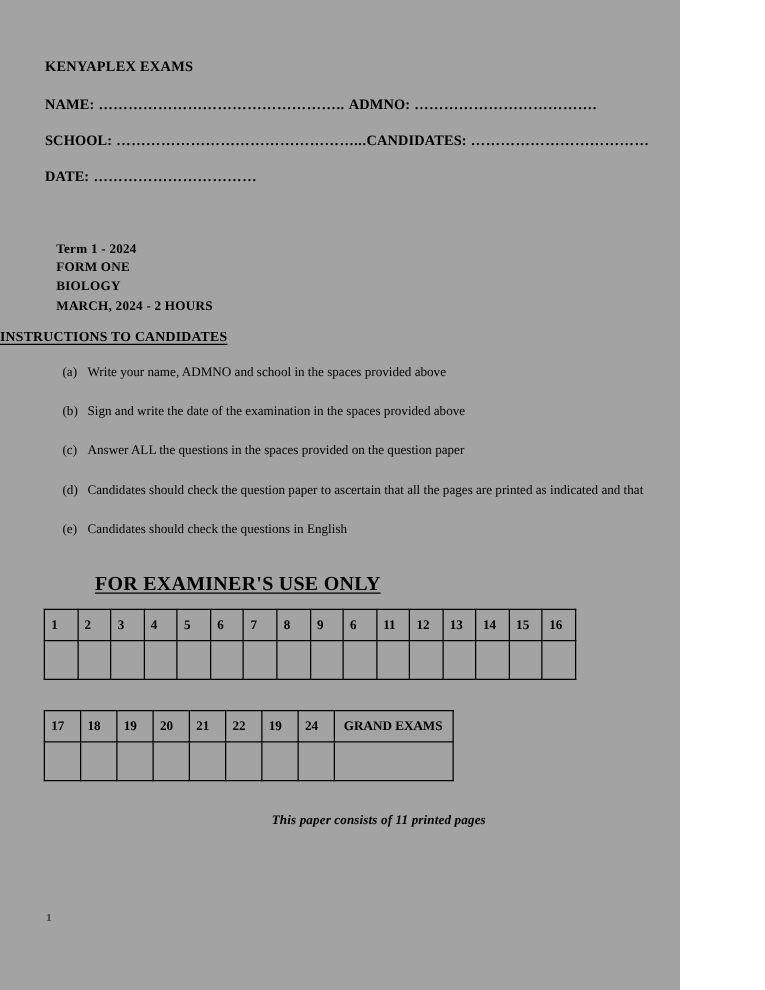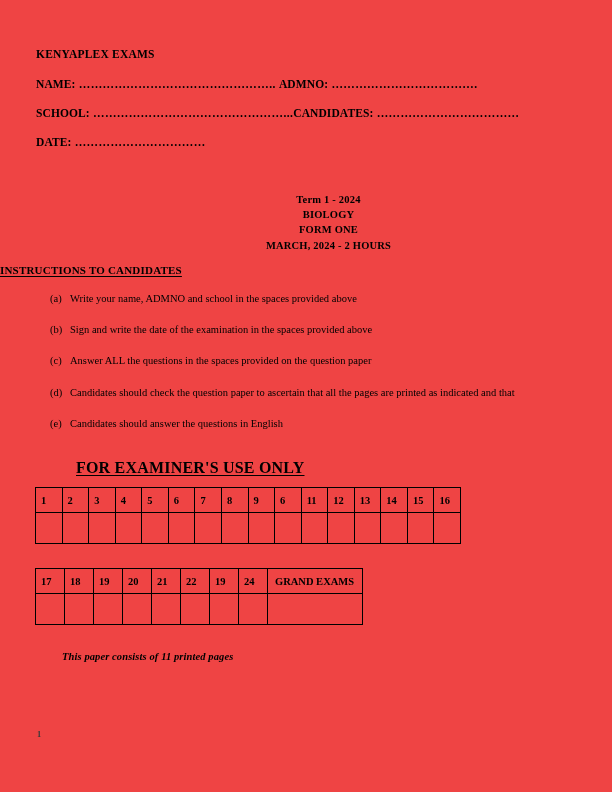--- a/index.html
+++ b/index.html
@@ -8,23 +8,23 @@
     padding: 0;
     background: #ffffff;
   }
   body {
     font-family: "Liberation Serif", "DejaVu Serif", serif;
     color: #000000;
     -webkit-font-smoothing: antialiased;
   }
   .page {
     position: relative;
-    width: 612px;
+    width: 544px;
     height: 792px;
-    background: #ef4444;
+    background: #a3a3a3;
     overflow: hidden;
     box-sizing: border-box;
   }
 
   
   .header-block {
     position: absolute;
     left: 36px;
     top: 48px;
     width: 540px;
@@ -46,21 +46,20 @@
   }
   .field-line:last-child { margin-bottom: 0; }
   .dots { font-weight: bold; letter-spacing: 0.4px; }
 
   
   .title-block {
     position: absolute;
     left: 0;
     right: 0;
     top: 192px;
-    text-align: center;
     padding-left: 45px;
   }
   .title-line {
     font-size: 10.5px;
     font-weight: bold;
     line-height: 1.45;
     margin: 0;
     letter-spacing: 0.2px;
   }
   .instructions-heading {
@@ -137,21 +136,21 @@
   #table-b { left: 35px; top: 568px; width: 327px; }
   #table-b td.num { width: 29px; }
   #table-b td.total { width: 95px; padding-left: 7px; }
 
   
   .footer-note {
     position: absolute;
     left: 0;
     right: 0;
     top: 651px;
-    text-align: left;
+    text-align: center;
     font-size: 10.5px;
     font-weight: bold;
     font-style: italic;
     letter-spacing: 0.1px;
     padding-left: 62px;
     box-sizing: border-box;
   }
   .page-number {
     position: absolute;
     left: 37px;
@@ -177,22 +176,22 @@
       <span>SCHOOL:</span><span class="dots"> …………………………………………...</span><span>CANDIDATES:</span><span class="dots"> ………………………………</span>
     </div>
 
     <div class="field-line">
       <span>DATE:</span><span class="dots"> ……………………………</span>
     </div>
   </div>
 
   <div class="title-block">
     <div class="title-line">Term 1 - 2024</div>
+    <div class="title-line">FORM ONE</div>
     <div class="title-line">BIOLOGY</div>
-    <div class="title-line">FORM ONE</div>
     <div class="title-line">MARCH, 2024 - 2 HOURS</div>
   </div>
 
   <div class="instructions-heading">INSTRUCTIONS TO CANDIDATES</div>
 
   <div class="instructions">
     <div class="instr-item">
       <span class="instr-label">(a)</span>
       <span class="instr-text">Write your name, ADMNO and school in the spaces provided above</span>
     </div>
@@ -203,21 +202,21 @@
     <div class="instr-item">
       <span class="instr-label">(c)</span>
       <span class="instr-text">Answer ALL the questions in the spaces provided on the question paper</span>
     </div>
     <div class="instr-item">
       <span class="instr-label">(d)</span>
       <span class="instr-text">Candidates should check the question paper to ascertain that all the pages are printed as indicated and that</span>
     </div>
     <div class="instr-item">
       <span class="instr-label">(e)</span>
-      <span class="instr-text">Candidates should answer the questions in English</span>
+      <span class="instr-text">Candidates should check the questions in English</span>
     </div>
   </div>
 
   <div class="examiner-heading">FOR EXAMINER'S USE ONLY</div>
 
   <table class="marks-table" id="table-a">
     <tbody>
       <tr class="head-row">
         <td>1</td>
         <td>2</td>

